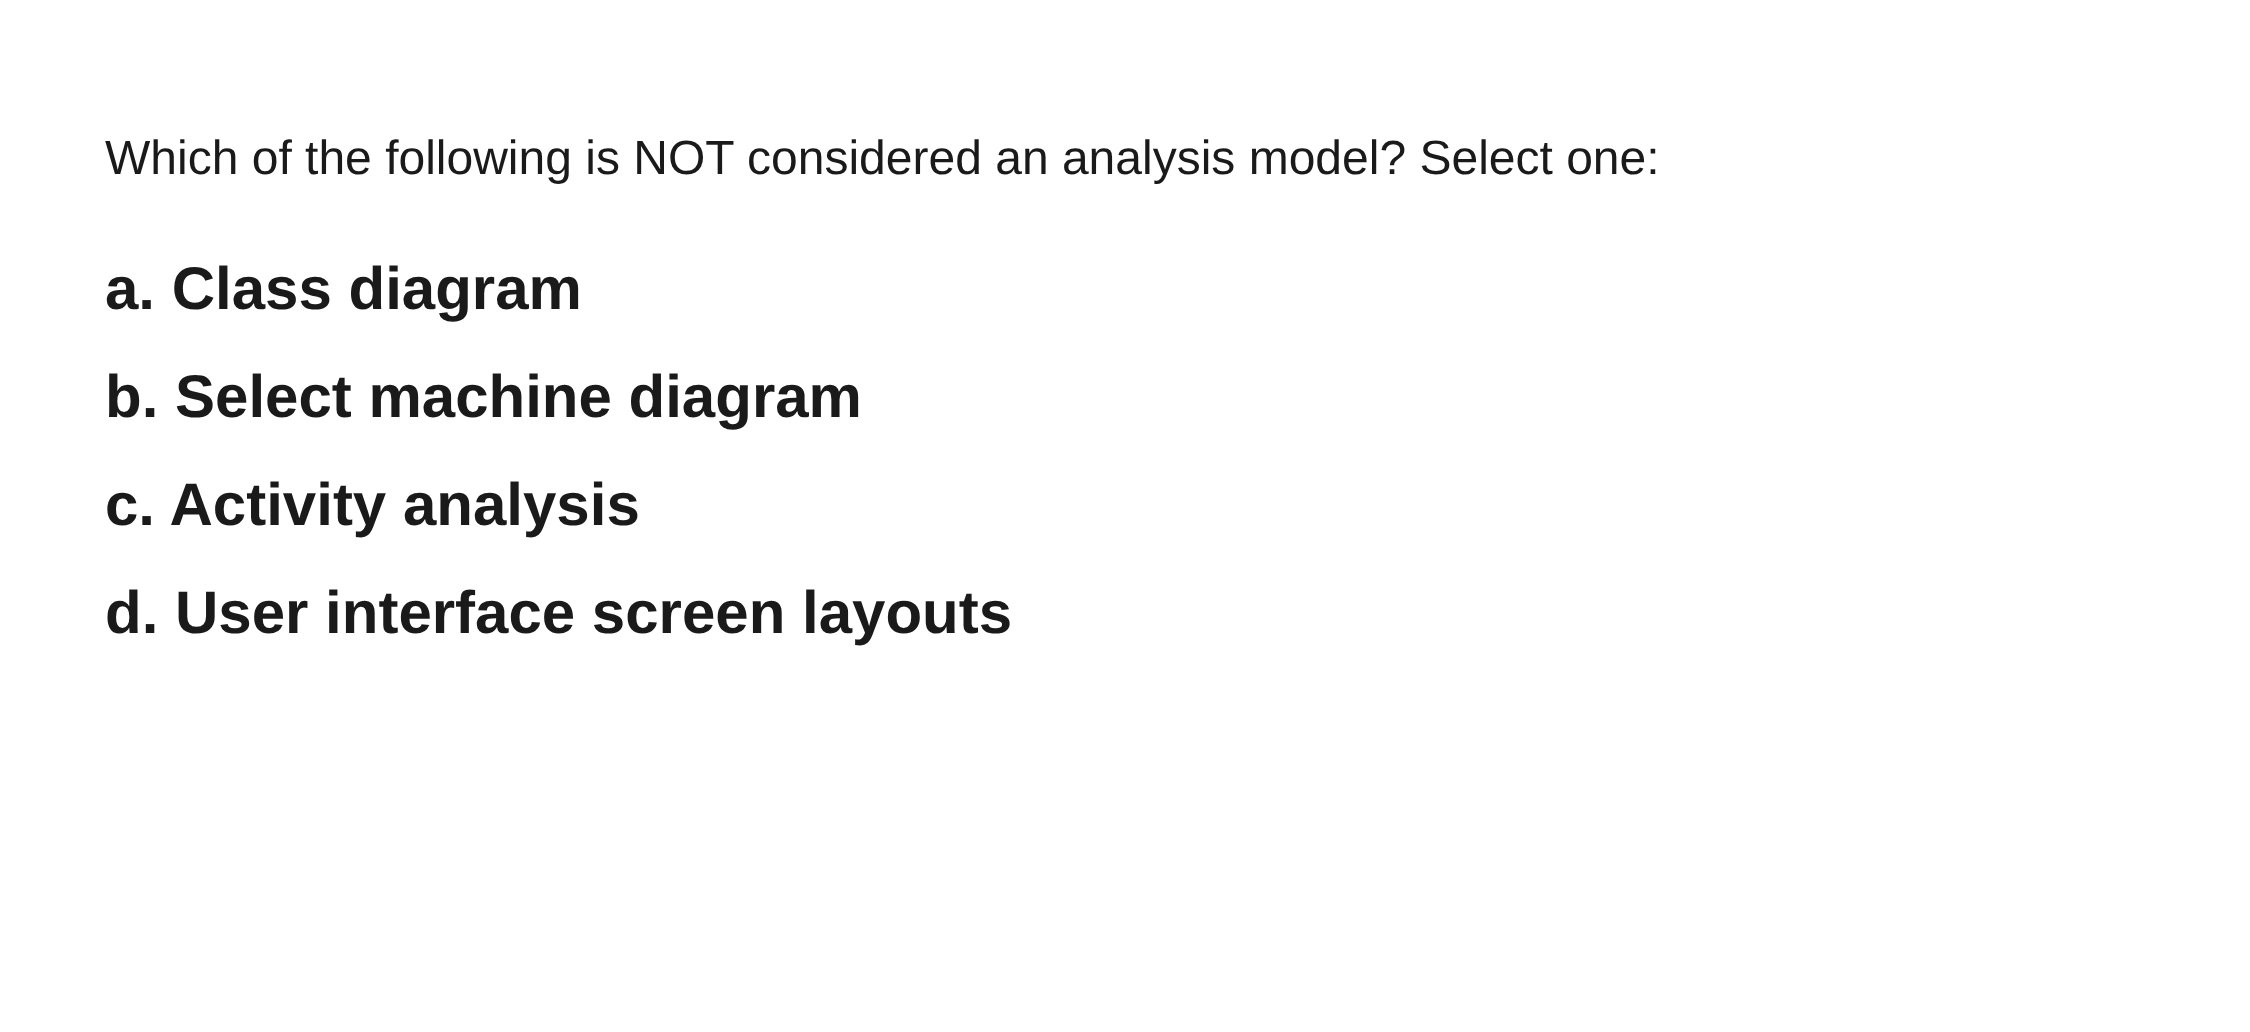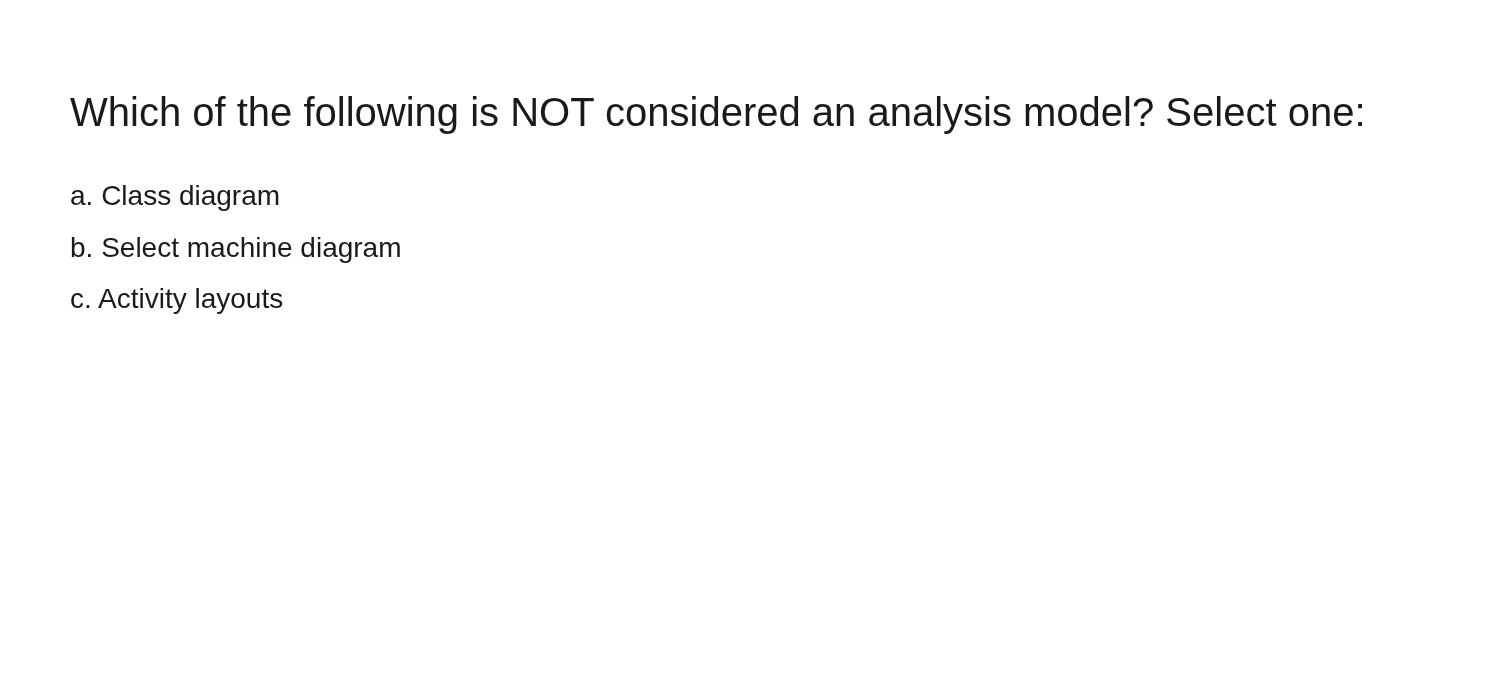--- a/index.html
+++ b/index.html
@@ -9,29 +9,29 @@
     }
     body {
       width: 1500px;
       height: 688px;
       background: #ffffff;
       font-family: -apple-system, BlinkMacSystemFont, "Segoe UI", Helvetica, Arial, sans-serif;
       color: #1a1a1a;
       padding: 80px 70px;
     }
     .question-text {
-      font-size: 40px;
+      font-size: 32px;
       line-height: 1.6;
       margin-bottom: 28px;
       font-weight: 400;
     }
     .options {
-      font-size: 28px;
+      font-size: 40px;
       line-height: 1.7;
-      font-weight: 400;
+      font-weight: 700;
     }
     .option {
       margin-bottom: 4px;
     }
     .option-label {
       display: inline;
     }
     .option-text {
       display: inline;
     }
@@ -45,15 +45,19 @@
   <div class="option">
     <span class="option-label">a.</span>
     <span class="option-text">Class diagram</span>
   </div>
   <div class="option">
     <span class="option-label">b.</span>
     <span class="option-text">Select machine diagram</span>
   </div>
   <div class="option">
     <span class="option-label">c.</span>
-    <span class="option-text">Activity layouts</span>
+    <span class="option-text">Activity analysis</span>
+  </div>
+  <div class="option">
+    <span class="option-label">d.</span>
+    <span class="option-text">User interface screen layouts</span>
   </div>
 </div>
 
 </body></html>

